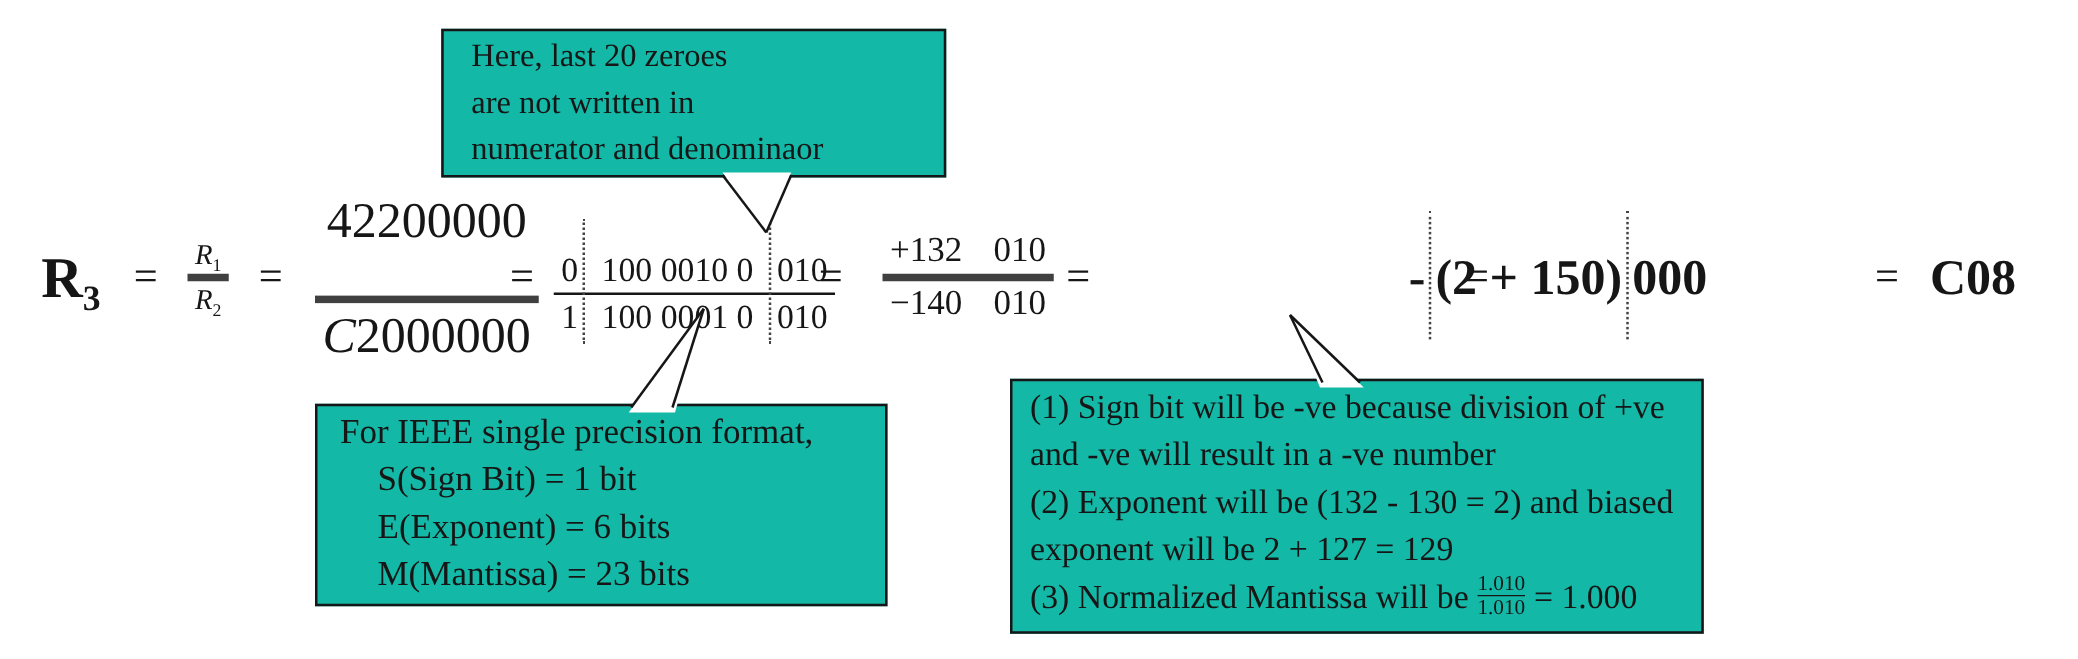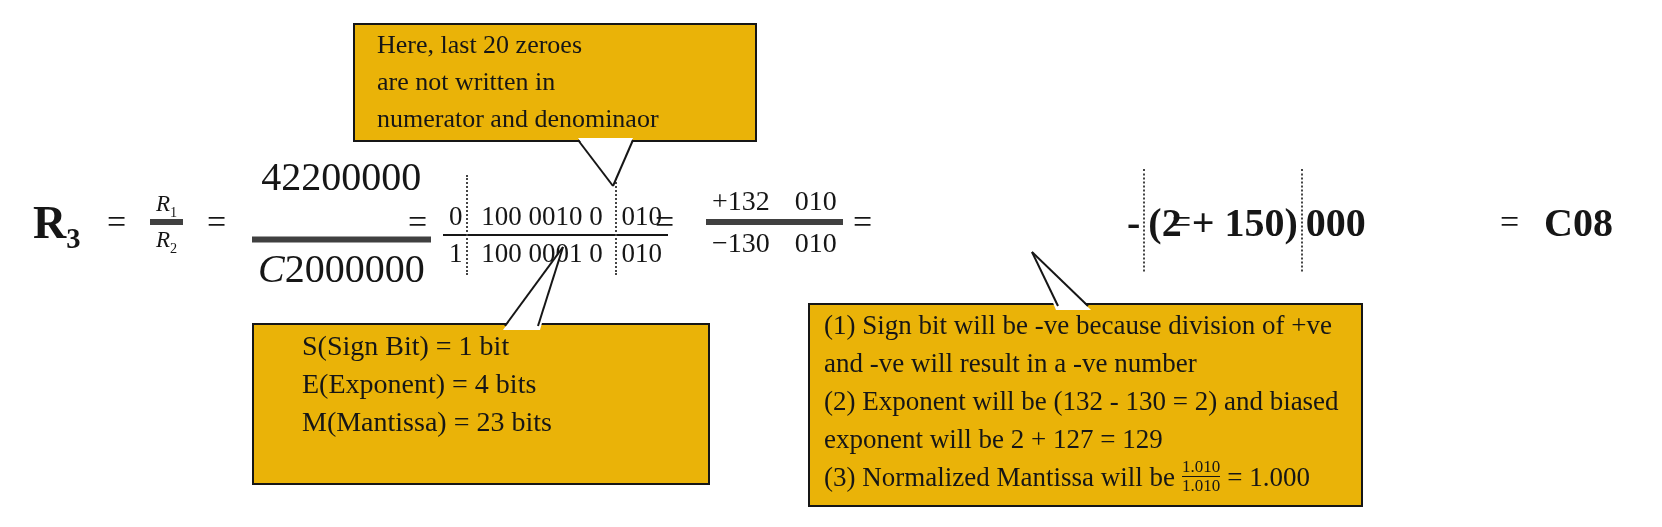--- a/index.html
+++ b/index.html
@@ -41,21 +41,21 @@
   .ec1 { width:70px; text-align:left; }
   .ec2 { width:46px; text-align:center; margin-left:18px; }
 
   
   .dgroup { display:inline-flex; align-items:baseline; position:relative; }
   .sep { width:8px; align-self:stretch; position:relative; }
   .sep::after { content:''; position:absolute; left:3px; top:-30px; bottom:-26px; border-left:2px dotted #444444; }
 
   
   .callout {
-    position:absolute; background:#eab308; border:2px solid #161616;
+    position:absolute; background:#14b8a6; border:2px solid #161616;
     box-sizing:border-box; z-index:2; font-size:27px; line-height:38px;
   }
   .callout .line { white-space:nowrap; }
   #box-zeroes  { left:353px; top:23px;  width:404px; height:119px; padding:1px 10px 0 22px; line-height:37px; font-size:26px; }
   #box-ieee    { left:252px; top:323px; width:458px; height:162px; padding:2px 10px 0 18px; font-size:28px; }
   #box-ieee .ind { padding-left:30px; }
   #box-steps   { left:808px; top:303px; width:555px; height:204px; padding:1px 10px 0 14px; }
 
   .ifrac { display:inline-flex; flex-direction:column; align-items:center; vertical-align:middle;
            font-size:17px; line-height:1.05; margin:0 7px; position:relative; top:-3px; }
@@ -104,21 +104,21 @@
     </span>
 
     <span class="g eqs" style="left:655px">=</span>
 
     <span class="g frac frac-exp" style="left:706px">
       <span class="num erow">
         <span class="ec1">+132</span>
         <span class="ec2">010</span>
       </span>
       <span class="den erow">
-        <span class="ec1">−130</span>
+        <span class="ec1">−140</span>
         <span class="ec2">010</span>
       </span>
     </span>
 
     <span class="g eqs" style="left:853px">=</span>
 
     <span class="g dgroup bold big" style="left:898px">
       <span>-</span>
         <span class="sep"></span>
         <span>(2 + 150)</span>
@@ -135,22 +135,23 @@
     <span class="g bold big" style="left:1544px">C08</span>
   </div>
 
   <div class="callout" id="box-zeroes">
     <div class="line">Here, last 20 zeroes</div>
     <div class="line">are not written in</div>
     <div class="line">numerator and denominaor</div>
   </div>
 
   <div class="callout" id="box-ieee">
+    <div class="line">For IEEE single precision format,</div>
     <div class="line ind">S(Sign Bit) = 1 bit</div>
-    <div class="line ind">E(Exponent) = 4 bits</div>
+    <div class="line ind">E(Exponent) = 6 bits</div>
     <div class="line ind">M(Mantissa) = 23 bits</div>
   </div>
 
   <div class="callout" id="box-steps">
     <div class="line">(1) Sign bit will be -ve because division of +ve</div>
     <div class="line">and -ve will result in a -ve number</div>
     <div class="line">(2) Exponent will be (132 - 130 = 2) and biased</div>
     <div class="line">exponent will be 2 + 127 = 129</div>
     <div class="line">
       <span>(3) Normalized Mantissa will be</span><span class="ifrac">

